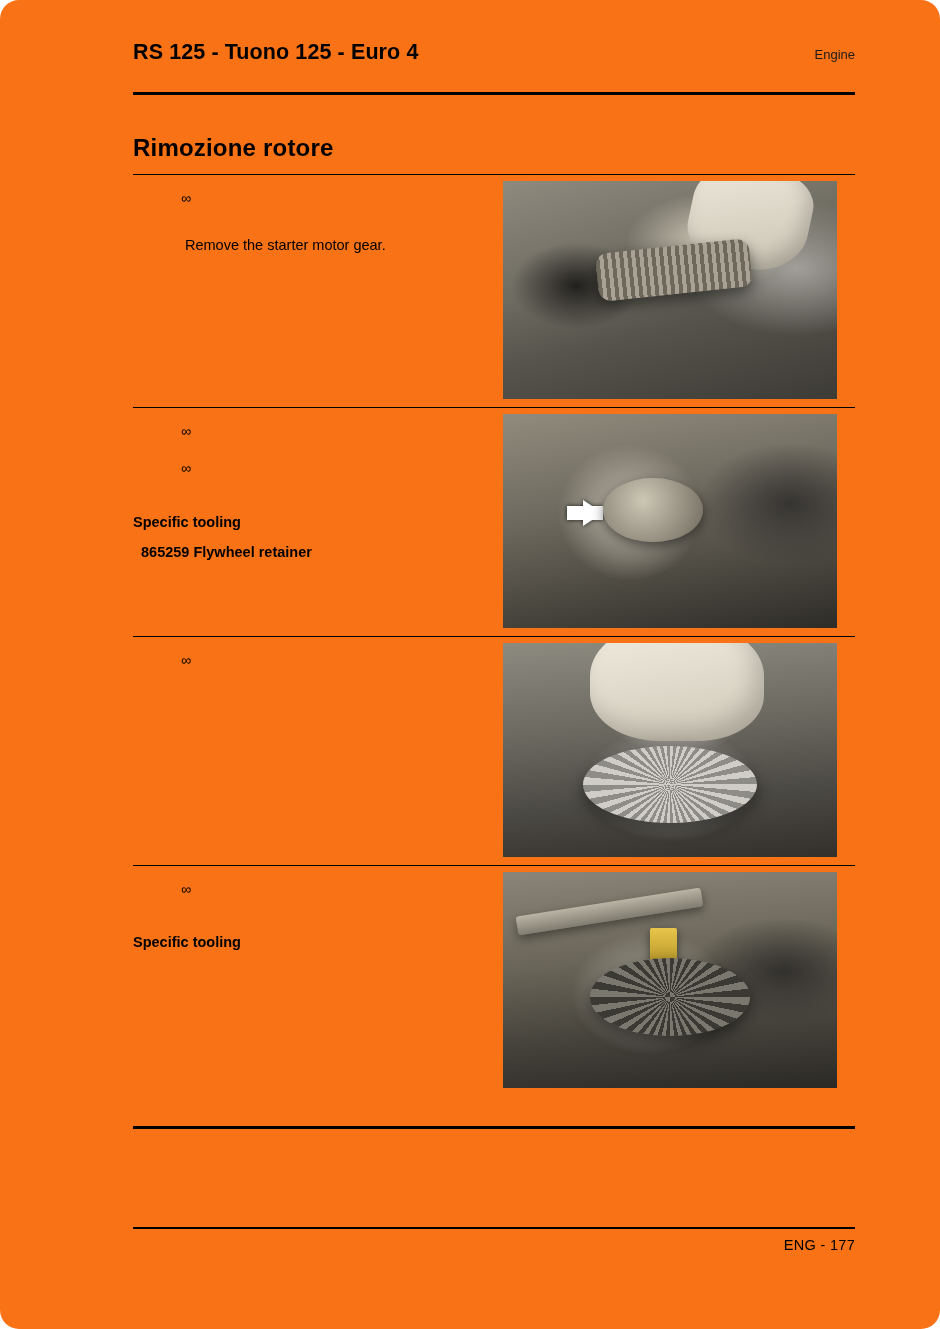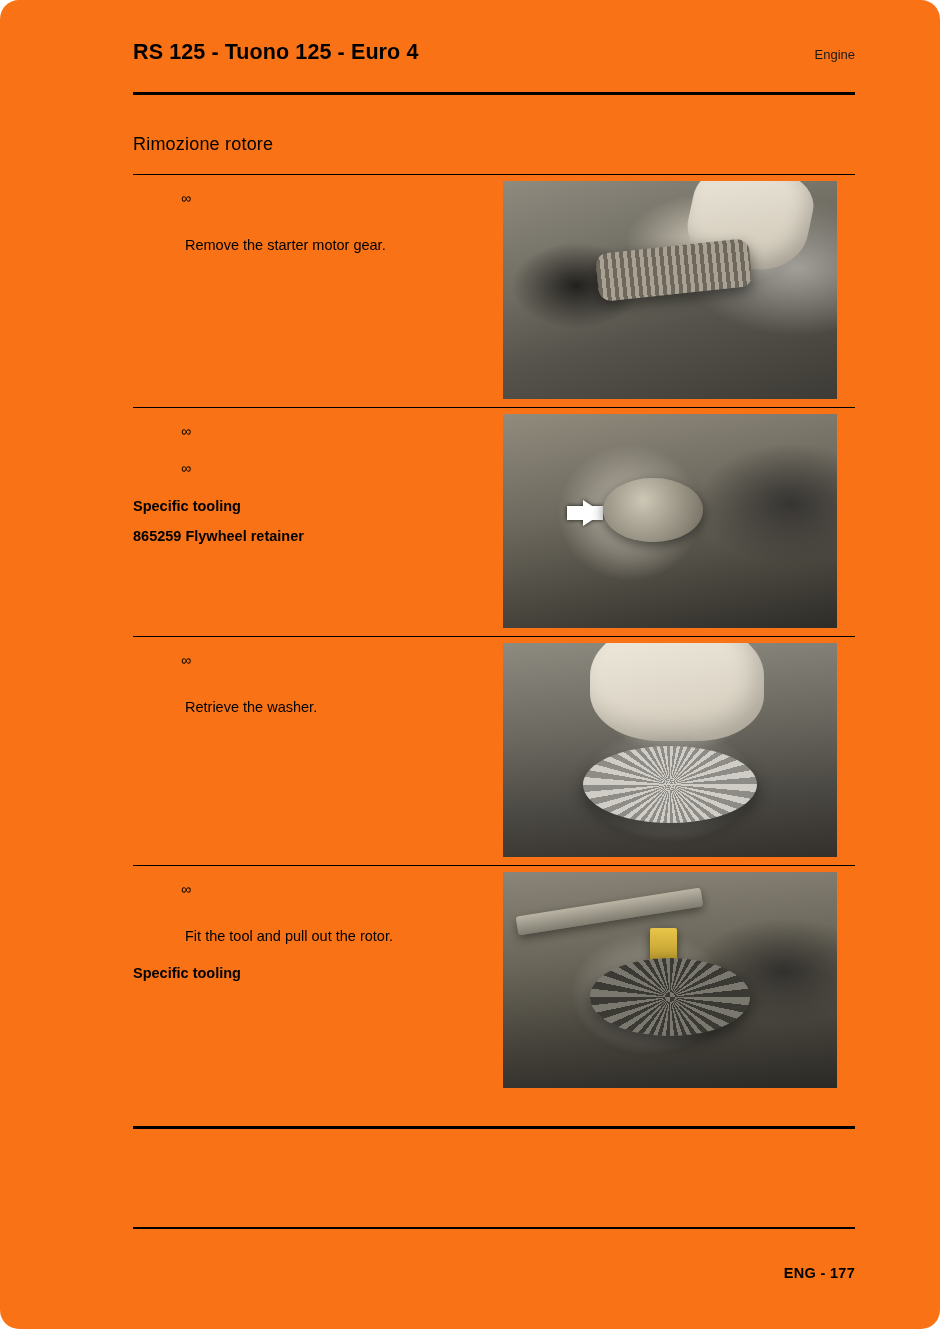--- a/index.html
+++ b/index.html
@@ -53,22 +53,22 @@
     top: 92px;
     width: 722px;
     height: 3px;
     background: #000;
   }
   
   .chapter-title {
     position: absolute;
     left: 0;
     top: 134px;
-    font-size: 18px;
-    font-weight: normal;
+    font-size: 24px;
+    font-weight: bold;
     letter-spacing: 0.2px;
     text-align: center;
   }
   
   .steps {
     position: absolute;
     left: 0;
     top: 174px;
     width: 722px;
   }
@@ -104,27 +104,27 @@
     color: #000;
   }
   .bullet-body {
     flex: 1;
     padding-right: 6px;
     margin-top: 46px;
   }
   .tool-heading {
     font-size: 14.5px;
     font-weight: bold;
-    margin: 14px 0 12px 0;
+    margin: 30px 0 12px 0;
     line-height: 1.3;
   }
   .tool-code {
     font-size: 14.5px;
     font-weight: bold;
-    margin: 0 0 8px 0;
+    margin: 0 0 8px 8px;
     line-height: 1.3;
   }
   .step-figure {
     width: 352px;
     flex: 0 0 352px;
     padding: 6px 0 8px 0;
     display: flex;
     justify-content: flex-start;
   }
   .photo {
@@ -271,23 +271,22 @@
     top: 1227px;
     width: 722px;
     height: 2px;
     background: #000;
   }
   .footer-text {
     position: absolute;
     right: 0;
     top: 1237px;
     font-size: 14.5px;
-    font-weight: bold;
+    font-weight: normal;
     letter-spacing: 0.3px;
-    margin-top: 28px;
   }
 </style>
 </head>
 <body>
 
 <div class="page">
   <div class="content">
 
     <div class="header-row">
       <div class="doc-title">RS 125 - Tuono 125 - Euro 4</div>
@@ -328,35 +327,33 @@
           <div class="photo h2 p2">
             <div class="p2-arrow"></div>
           </div>
         </div>
       </div>
 
       <div class="step-row">
         <div class="step-text">
           <div class="bullet-line">
             <span class="bullet-glyph">∞</span>
-            <span class="bullet-body">Retrieve the washer.</span>
           </div>
         </div>
         <div class="step-figure">
           <div class="photo h3 p3">
             <div class="p3-hand"></div>
           </div>
         </div>
       </div>
 
       <div class="step-row">
         <div class="step-text">
           <div class="bullet-line">
             <span class="bullet-glyph">∞</span>
-            <span class="bullet-body">Fit the tool and pull out the rotor.</span>
           </div>
           <div class="tool-heading">Specific tooling</div>
         </div>
         <div class="step-figure">
           <div class="photo h4 p4">
             <div class="p4-bar"></div>
             <div class="p4-bolt"></div>
           </div>
         </div>
       </div>

